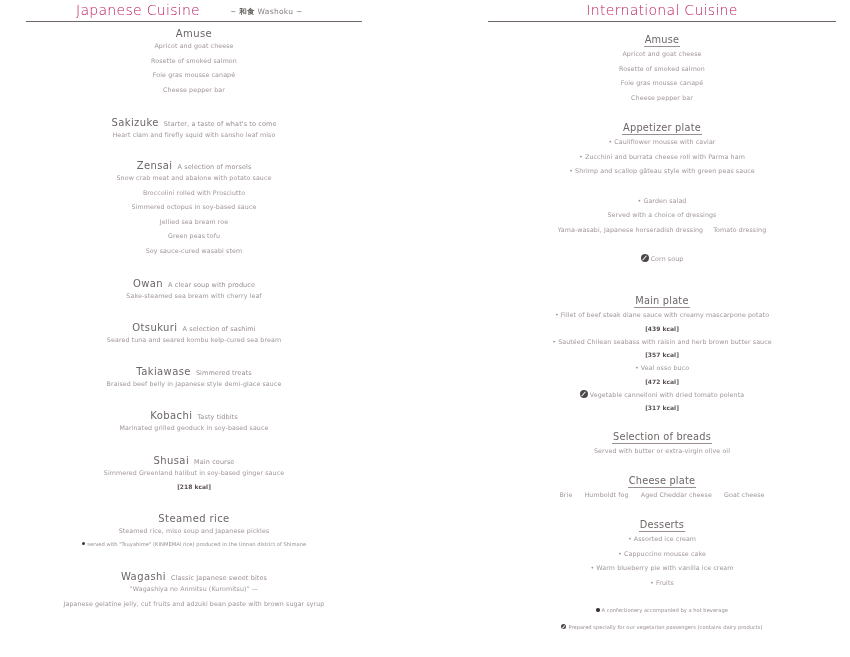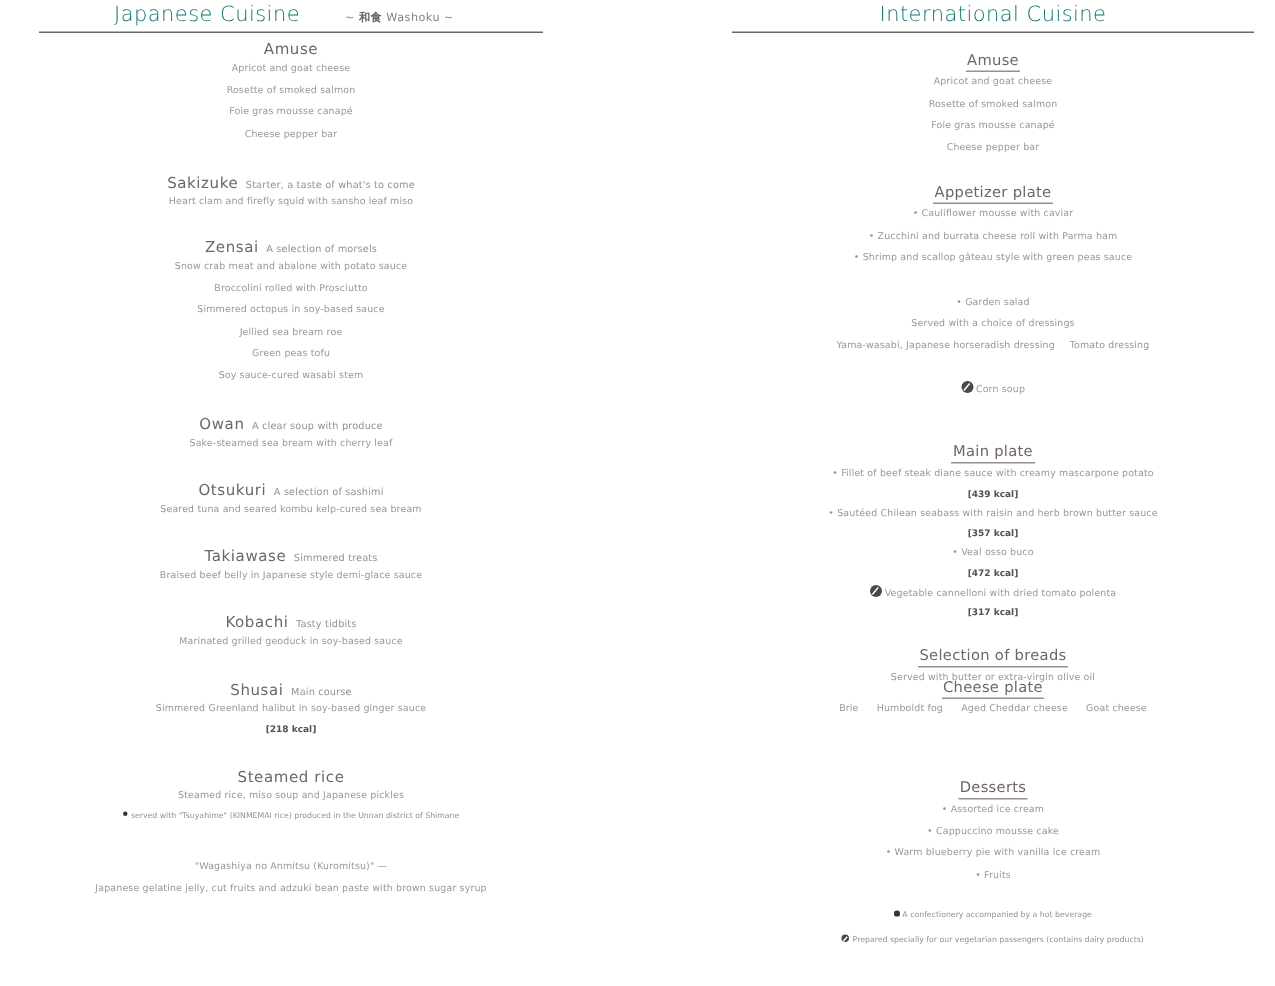--- a/index.html
+++ b/index.html
@@ -2,21 +2,21 @@
 <html><head>
 <meta charset="utf-8">
 <style>
   html, body { margin: 0; padding: 0; background: #ffffff; }
   body { width: 850px; height: 657px; position: relative; overflow: hidden;
          font-family: "DejaVu Sans", sans-serif; color: #8a7f7f; }
   .col { position: absolute; top: 0; text-align: center; }
   #col-jp { left: 26px; width: 336px; }
   #col-intl { left: 488px; width: 348px; }
   .col-header { height: 21px; border-bottom: 1.5px solid #6f6767; position: relative; }
-  .col-title { font-size: 14px; color: #0f766e; letter-spacing: 0.3px; font-weight: 300; position: absolute; top: 2px; }
+  .col-title { font-size: 14px; color: #be185d; letter-spacing: 0.3px; font-weight: 300; position: absolute; top: 2px; }
   #col-jp .col-title { left: 50px; }
   #col-jp .col-sub { position: absolute; left: 204px; top: 7px; font-size: 7.5px; color: #8a8080; letter-spacing: 0.3px; }
   #col-jp .col-sub .kanji { font-weight: bold; color: #6a6262; }
   #col-intl .col-title { left: 0; right: 0; }
   .block { position: absolute; left: 0; right: 0; }
   .cname { font-size: 10px; color: #6e6666; letter-spacing: 0.4px; }
   .cname .desc { font-size: 6.5px; color: #9a8f8f; margin-left: 5px; letter-spacing: 0.1px; }
   .line { font-size: 6.3px; color: #a09595; line-height: 14.6px; letter-spacing: 0.1px; white-space: nowrap; }
   .kcal { font-size: 6px; color: #574f4f; font-weight: bold; line-height: 12px; }
   .uhead { font-size: 9.8px; color: #6e6666; display: inline-block; border-bottom: 1.5px solid #9a8f8f; line-height: 12px; padding: 0 1px 0 1px; letter-spacing: 0.2px; }
@@ -90,20 +90,21 @@
     <div class="kcal">[218 kcal]</div>
   </div>
 
   <div class="block" style="top:513px">
     <div class="cname">Steamed rice</div>
     <div class="line">Steamed rice, miso soup and Japanese pickles</div>
     <div class="note"><span class="dot"></span><span>served with "Tsuyahime" (KINMEMAI rice) produced in the Unnan district of Shimane</span></div>
   </div>
 
   <div class="block" style="top:571px">
+    <div class="cname"><span>Wagashi</span><span class="desc">Classic Japanese sweet bites</span></div>
     <div class="line">"Wagashiya no Anmitsu (Kuromitsu)" —</div>
     <div class="line">Japanese gelatine jelly, cut fruits and adzuki bean paste with brown sugar syrup</div>
   </div>
 </div>
 
 <div class="col" id="col-intl">
   <div class="col-header">
     <span class="col-title">International Cuisine</span>
   </div>
 
@@ -136,21 +137,21 @@
     <div class="kcal">[472 kcal]</div>
     <div class="line"><span class="leaf"></span><span>Vegetable cannelloni with dried tomato polenta</span></div>
     <div class="kcal">[317 kcal]</div>
   </div>
 
   <div class="block" style="top:425px">
     <div><span class="uhead">Selection of breads</span></div>
     <div class="line">Served with butter or extra-virgin olive oil</div>
   </div>
 
-  <div class="block" style="top:446px">
+  <div class="block" style="top:469px">
     <div><span class="uhead">Cheese plate</span></div>
     <div class="line">
       <span>Brie</span><span class="gap"></span>
       <span>Humboldt fog</span><span class="gap"></span>
       <span>Aged Cheddar cheese</span><span class="gap"></span>
       <span>Goat cheese</span>
     </div>
   </div>
 
   <div class="block" style="top:513px">

